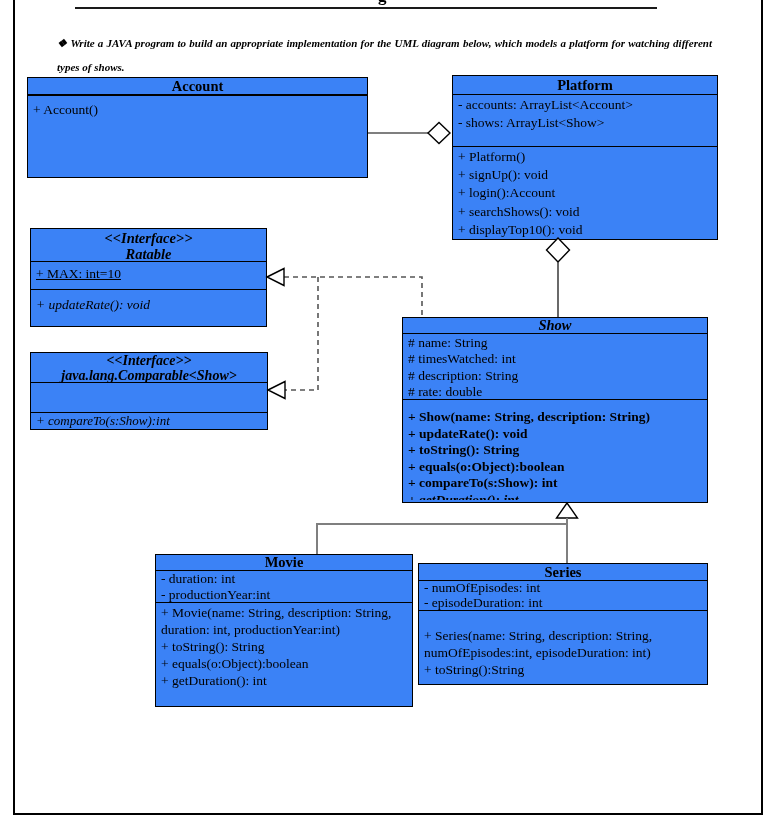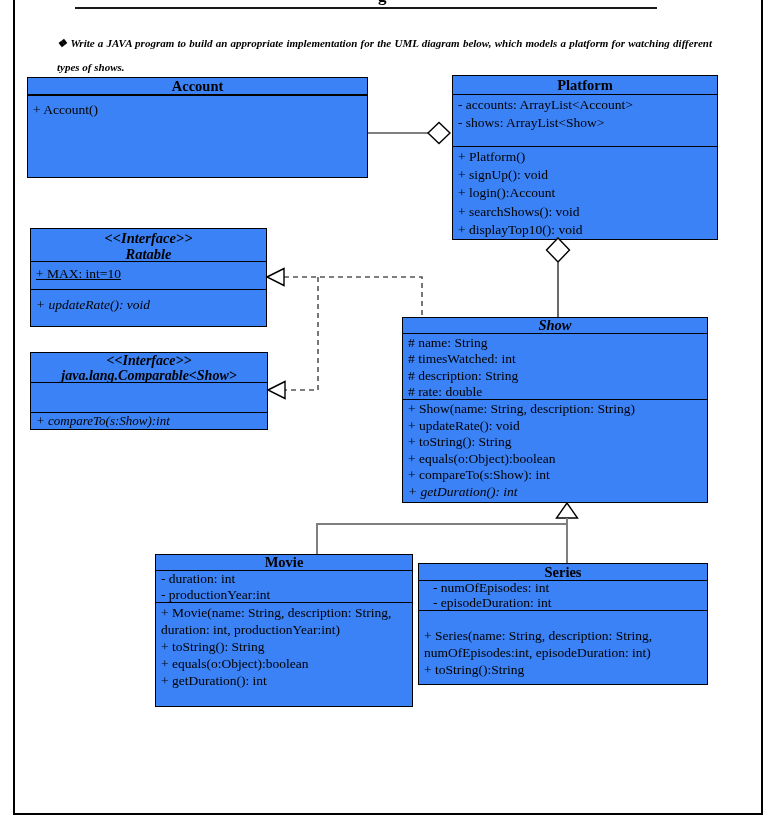--- a/index.html
+++ b/index.html
@@ -86,21 +86,21 @@
   </div>
 
   <div class="uml-box" style="left:402px;top:317px;width:306px;height:186px;">
     <div class="uml-title it" style="height:16px;line-height:15px;">Show</div>
     <div class="uml-attrs" style="height:65px;line-height:16.4px;padding-top:1px;">
       <div class="member"># name: String</div>
       <div class="member"># timesWatched: int</div>
       <div class="member"># description: String</div>
       <div class="member"># rate: double</div>
     </div>
-    <div class="uml-methods" style="height:101px;line-height:16.6px;padding-top:1px;">
+    <div class="uml-methods" style="height:101px;line-height:16.6px;padding-top:9px;font-weight:bold;">
       <div class="member">+ Show(name: String, description: String)</div>
       <div class="member">+ updateRate(): void</div>
       <div class="member">+ toString(): String</div>
       <div class="member">+ equals(o:Object):boolean</div>
       <div class="member">+ compareTo(s:Show): int</div>
       <div class="member it">+ getDuration(): int</div>
     </div>
   </div>
 
   <div class="uml-box" style="left:155px;top:554px;width:258px;height:153px;">
@@ -112,21 +112,21 @@
     <div class="uml-methods" style="height:103px;line-height:17px;padding-top:1px;">
       <div class="member">+ Movie(name: String, description: String, duration: int, productionYear:int)</div>
       <div class="member">+ toString(): String</div>
       <div class="member">+ equals(o:Object):boolean</div>
       <div class="member">+ getDuration(): int</div>
     </div>
   </div>
 
   <div class="uml-box" style="left:418px;top:563px;width:290px;height:122px;">
     <div class="uml-title" style="height:17px;line-height:16px;">Series</div>
-    <div class="uml-attrs" style="height:29px;line-height:14.8px;padding-top:0;margin-left:9px;">
+    <div class="uml-attrs" style="height:29px;line-height:14.8px;padding-top:0;">
       <div class="member">- numOfEpisodes: int</div>
       <div class="member">- episodeDuration: int</div>
     </div>
     <div class="uml-methods" style="height:73px;line-height:17.2px;padding-top:16px;">
       <div class="member">+ Series(name: String, description: String, numOfEpisodes:int, episodeDuration: int)</div>
       <div class="member">+ toString():String</div>
       <div class="member">+ getDuration(): int</div>
     </div>
   </div>
 

